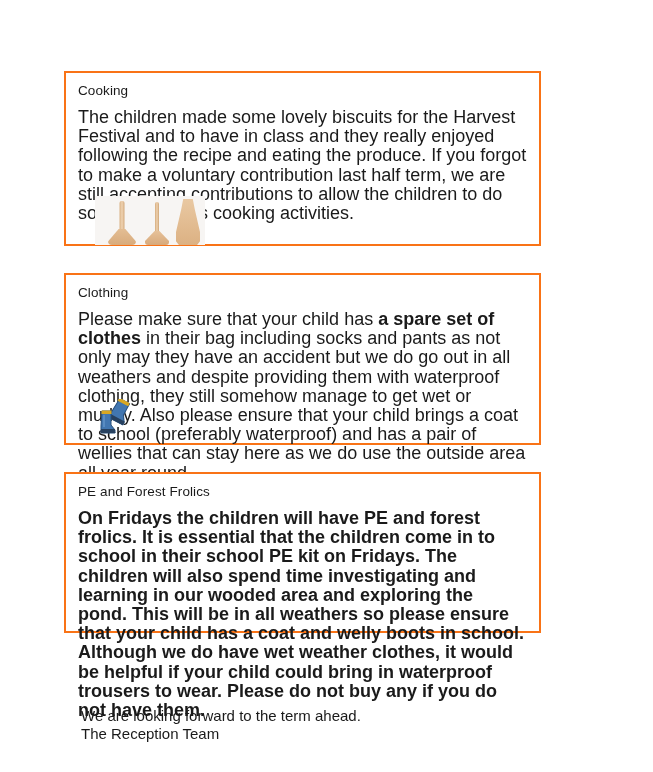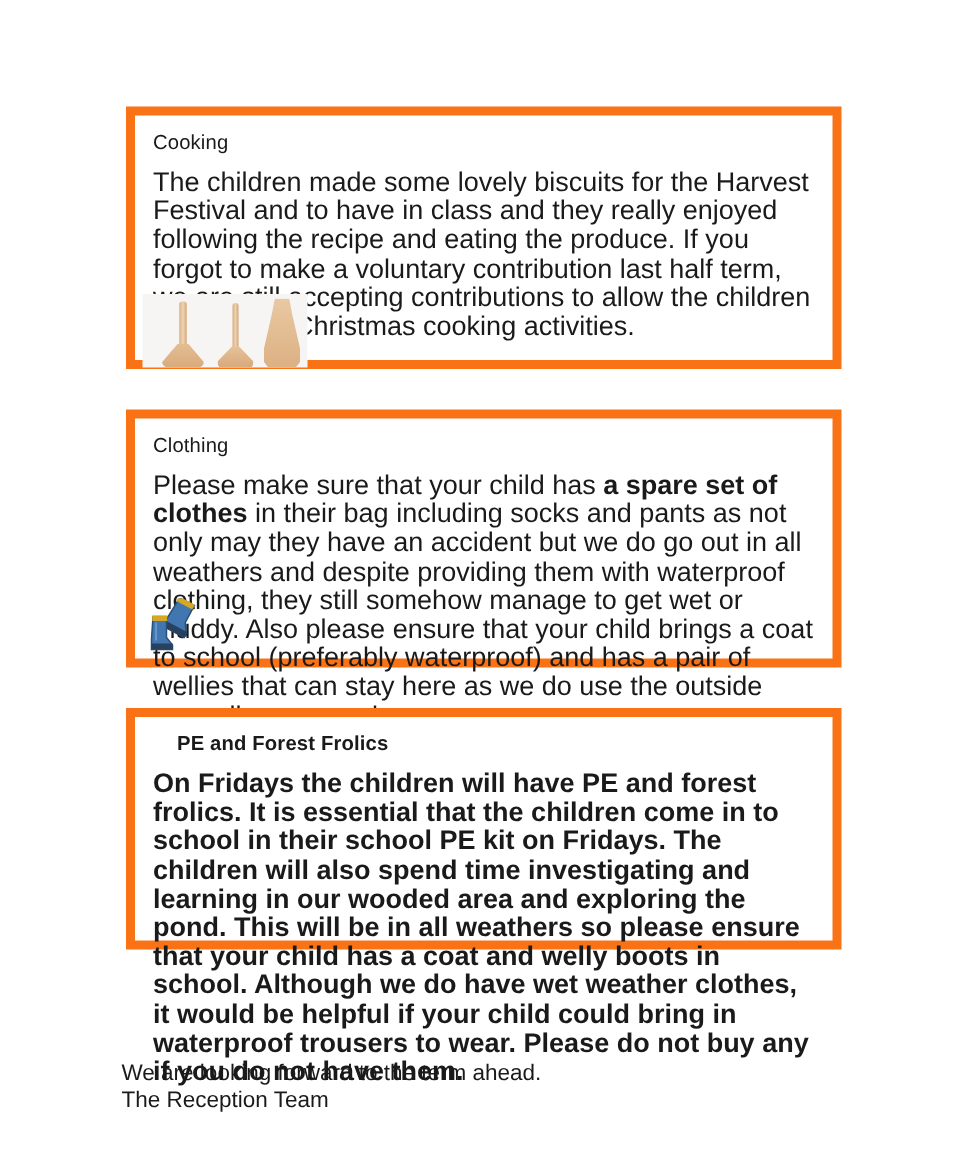--- a/index.html
+++ b/index.html
@@ -19,40 +19,40 @@
   .page {
     position: absolute;
     left: 0; top: 0;
     width: 653px;
     height: 772px;
   }
 
   
   .section-box {
     position: absolute;
-    left: 84px;
+    left: 64px;
     width: 477px;
     box-sizing: border-box;
-    border: 6px solid #f97316;
+    border: 2px solid #f97316;
     background: #ffffff;
     padding: 8px 12px 10px 12px;
   }
 
   #box-cooking  { top: 71px;  height: 175px; }
   #box-clothing { top: 273px; height: 172px; }
   #box-pe       { top: 472px; height: 161px; }
 
   .section-title {
     font-size: 13.5px;
     line-height: 19px;
     margin: 0 0 8px 0;
     color: #1a1a1a;
     letter-spacing: 0.1px;
   }
-  .section-title.bold { font-weight: bold; margin-left: 16px; }
+  .section-title.bold { font-weight: normal; }
 
   .section-body {
     font-size: 18px;
     line-height: 19.2px;
     margin: 0;
     color: #1a1a1a;
     text-align: left;
   }
   .section-body.semi { font-weight: 600; }
   .section-body b { font-weight: bold; }

